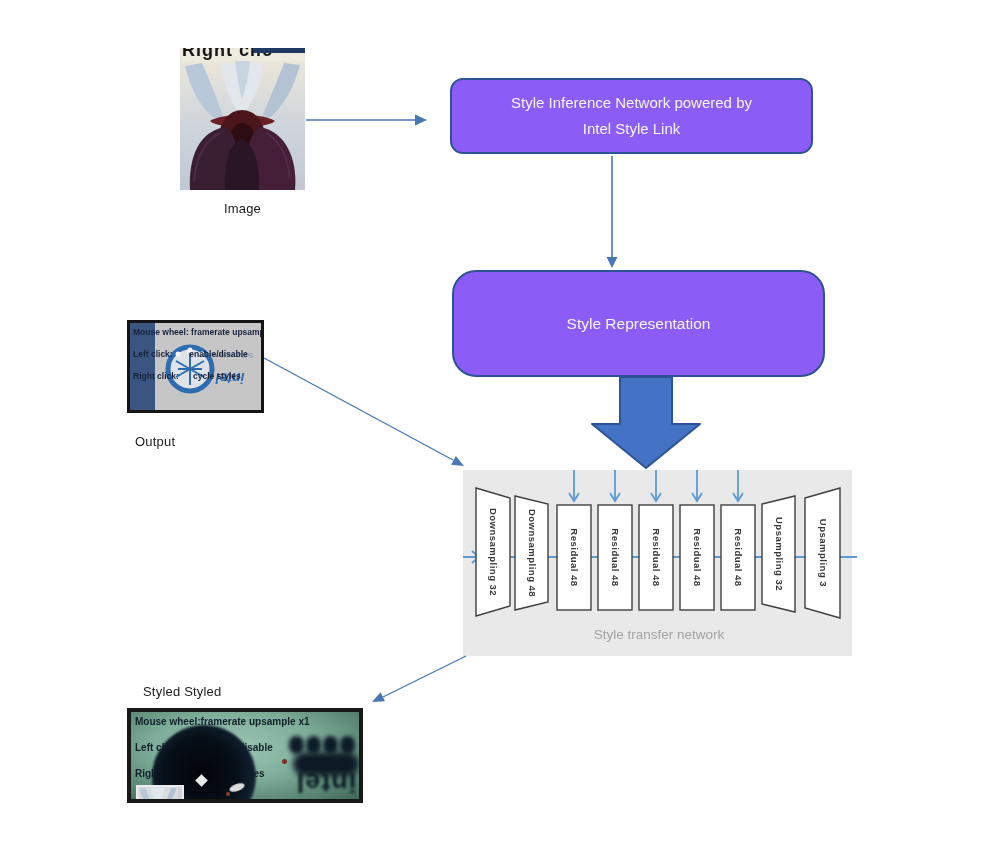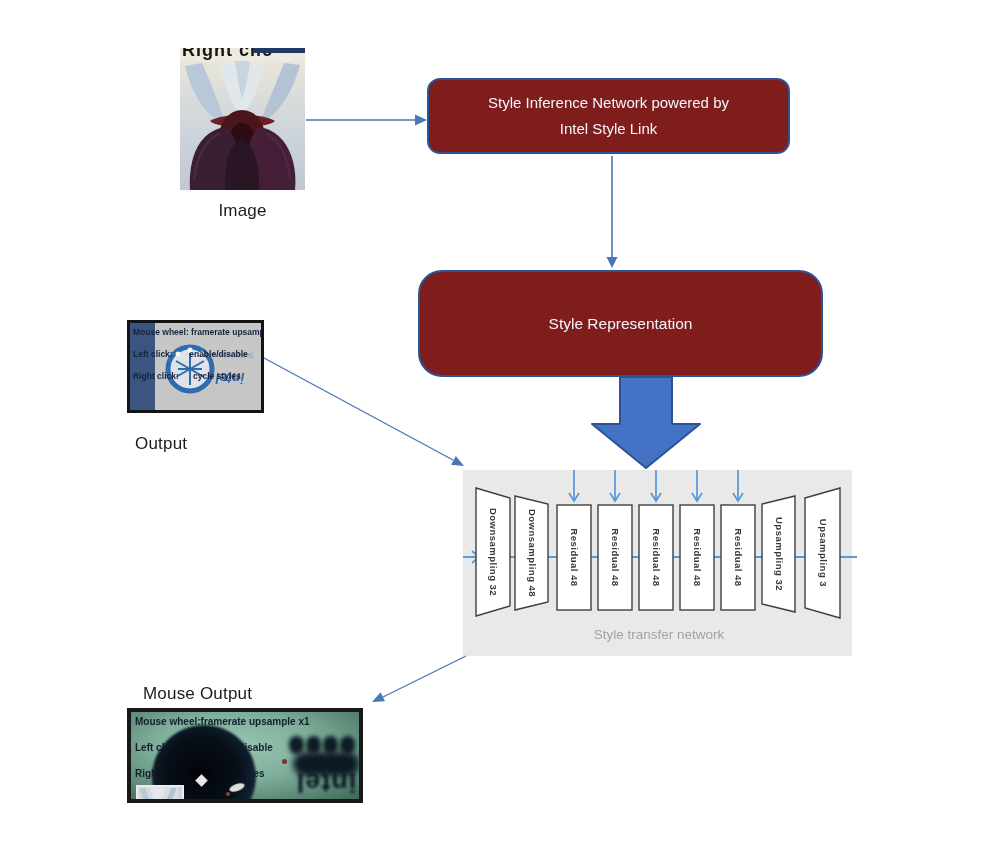--- a/index.html
+++ b/index.html
@@ -2,29 +2,29 @@
 <html><head>
 <meta charset="utf-8">
 <style>
   html,body{margin:0;padding:0;background:#ffffff;}
   #canvas{
     position:relative;width:1003px;height:847px;background:#ffffff;overflow:hidden;
     font-family:"Liberation Sans", sans-serif;
   }
   .abs{position:absolute;}
   
-  .fig-label{font-size:17px;color:#1c1c1c;letter-spacing:.2px;}
+  .fig-label{font-size:13px;color:#1c1c1c;letter-spacing:.2px;}
   
   .blue-box{
-    background:#7f1d1d;border:2px solid #2E5395;color:#f4f6fa;
+    background:#8b5cf6;border:2px solid #2E5395;color:#f4f6fa;
     display:flex;flex-direction:column;align-items:center;justify-content:center;
-    text-align:center;box-sizing:border-box;
+    text-align:center;box-sizing:border-box;margin-left:23px;
   }
   #inference-box{left:427px;top:78px;width:363px;height:76px;border-radius:13px;font-size:15px;line-height:26px;}
-  #representation-box{left:418px;top:270px;width:405px;height:107px;border-radius:24px;font-size:15.5px;}
+  #representation-box{left:429px;top:270px;width:373px;height:107px;border-radius:24px;font-size:15.5px;}
   
   #flower-img{left:180px;top:48px;width:125px;height:142px;overflow:hidden;}
   #flower-strip{position:relative;width:125px;height:13px;background:#edebe0;overflow:hidden;}
   #flower-strip .crop-text{position:absolute;left:2px;top:-8px;font-size:18px;font-weight:bold;color:#141414;white-space:nowrap;letter-spacing:1px;}
   #flower-strip .navy-bar{position:absolute;right:0;top:0;width:52px;height:5px;background:#1f3864;}
   
   #scene-img{left:127px;top:320px;width:137px;height:93px;border:3px solid #141414;box-sizing:border-box;overflow:hidden;background:#c6c6c6;}
   .hud-text{position:absolute;left:3px;top:4px;font-size:8.5px;font-weight:bold;color:#17233d;line-height:11px;white-space:pre;z-index:4;}
   
   #styled-img{left:127px;top:708px;width:236px;height:95px;border:4px solid #181818;box-sizing:border-box;overflow:hidden;position:absolute;}
@@ -151,21 +151,21 @@
     <text class="blk-label" transform="translate(111,87.5) rotate(90)" text-anchor="middle" dominant-baseline="middle">Residual 48</text>
     <text class="blk-label" transform="translate(152,87.5) rotate(90)" text-anchor="middle" dominant-baseline="middle">Residual 48</text>
     <text class="blk-label" transform="translate(193,87.5) rotate(90)" text-anchor="middle" dominant-baseline="middle">Residual 48</text>
     <text class="blk-label" transform="translate(234,87.5) rotate(90)" text-anchor="middle" dominant-baseline="middle">Residual 48</text>
     <text class="blk-label" transform="translate(275,87.5) rotate(90)" text-anchor="middle" dominant-baseline="middle">Residual 48</text>
     <text class="blk-label" transform="translate(315.5,84) rotate(90)" text-anchor="middle" dominant-baseline="middle">Upsampling 32</text>
     <text class="blk-label" transform="translate(359.5,83) rotate(90)" text-anchor="middle" dominant-baseline="middle">Upsampling 3</text>
     <text x="196" y="169" text-anchor="middle" font-size="13.5" fill="#A3A3A3">Style transfer network</text>
   </svg>
 
-  <div class="abs fig-label" style="left:143px;top:684px;">Mouse Output</div>
+  <div class="abs fig-label" style="left:143px;top:684px;">Styled Styled</div>
   <div id="styled-img">
     <div id="styled-bg"></div>
     <div id="styled-hud" class="abs"><span>Mouse wheel:framerate upsample x1</span><br>
 <span>Left click:        enable/disable</span><br>
 <span>Right click:       cycle styles</span></div>
     <div id="styled-circle"></div>
     <div class="hl-diamond"></div>
     <div class="hl-crescent"></div>
     <div class="hl-reddot"></div>
     <div class="blob-reddot"></div>

